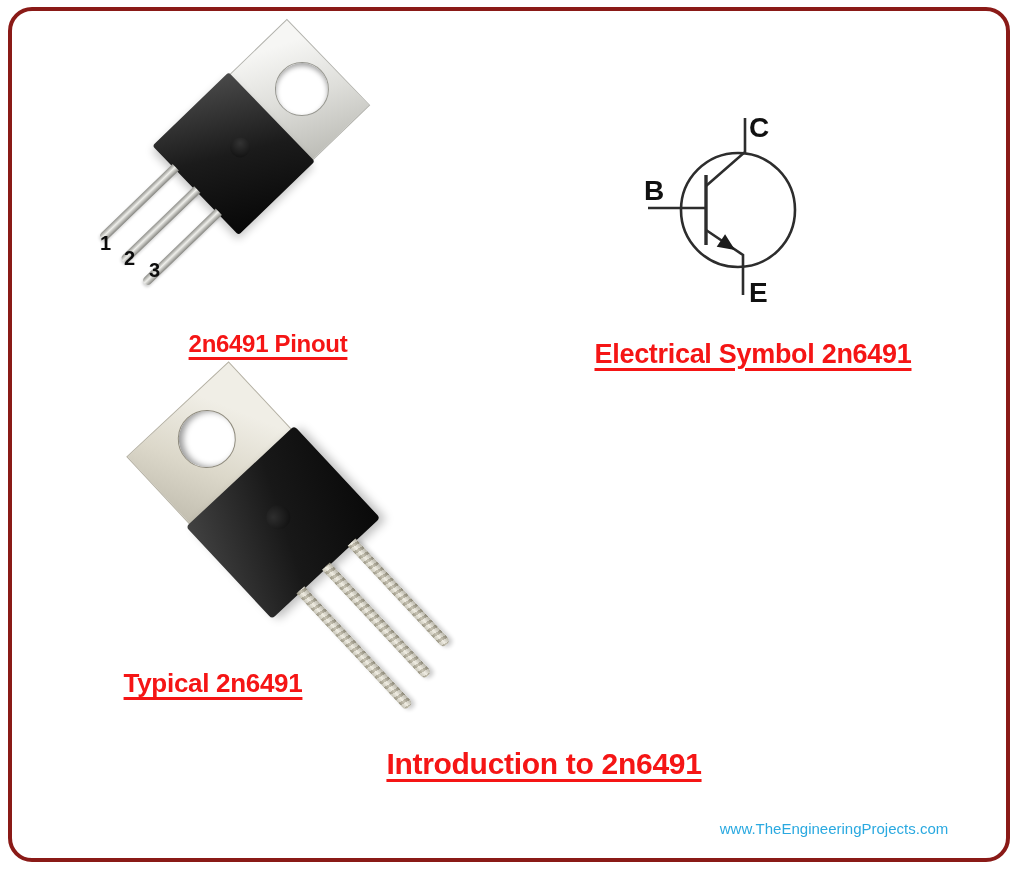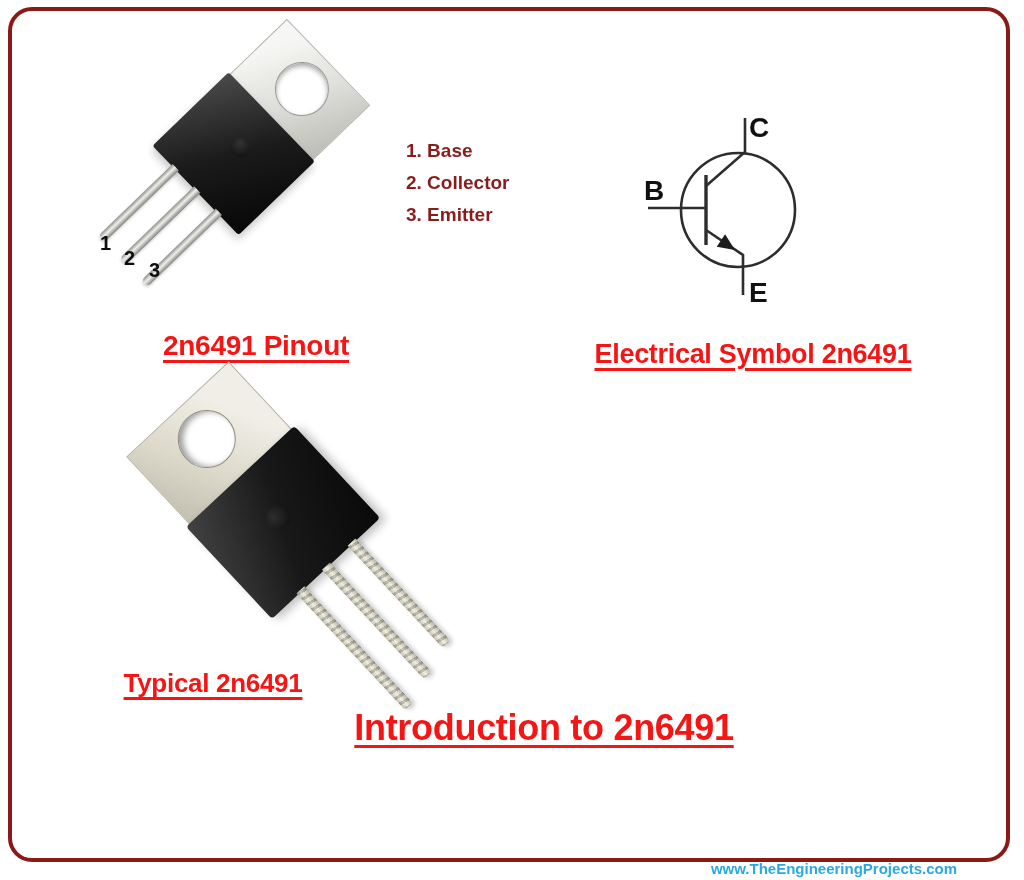--- a/index.html
+++ b/index.html
@@ -98,29 +98,29 @@
   .photo2 .leg.l1 { left:46px; height:160px; }
   .photo2 .leg.l2 { left:81px; height:150px; }
   .photo2 .leg.l3 { left:116px; height:140px; }
 
   
   .caption {
     position:absolute; font-weight:bold; color:#f51515; text-align:center;
     text-decoration:underline; text-decoration-thickness:3px; text-underline-offset:5px;
     letter-spacing:-0.3px;
   }
-  .caption-pinout  { left:126px; top:330px; width:260px; font-size:28px; }
+  .caption-pinout  { left:138px; top:330px; width:260px; font-size:24px; }
   .caption-symbol  { left:558px; top:319px; width:390px; font-size:27px;margin-top:20px; }
   .caption-typical { left:80px;  top:652px; width:266px; font-size:26px;margin-top:16px; }
-  .page-title      { left:260px; top:707px; width:568px; font-size:36px; }
+  .page-title      { left:260px; top:747px; width:568px; font-size:30px; }
 
   .website {
     position:absolute; left:700px; top:820px; width:268px;
-    font-size:15px; font-weight:bold; color:#2aa9e0; text-align:center;
-    text-decoration:none; cursor:pointer;margin-top:40px;
+    font-size:15px; font-weight:normal; color:#2aa9e0; text-align:center;
+    text-decoration:none; cursor:pointer;
   }
 </style>
 </head>
 <body>
 
 <div class="canvas">
 
   <div class="frame"></div>
 
   <div class="photo1">
@@ -130,25 +130,20 @@
     <div class="pbody"></div>
     <div class="leg l1"></div>
     <div class="leg l2"></div>
     <div class="leg l3"></div>
   </div>
 
   <div class="pin-num n1">1</div>
   <div class="pin-num n2">2</div>
   <div class="pin-num n3">3</div>
 
-  <div class="legend">
-    <div class="row">1. Base</div>
-    <div class="row">2. Collector</div>
-    <div class="row">3. Emitter</div>
-  </div>
 
   <svg class="symbol-svg" width="220" height="235" viewBox="0 0 220 235">
     <circle cx="108" cy="122" r="57" fill="none" stroke="#2d2d2d" stroke-width="2.6"></circle>
     <line x1="76" y1="87" x2="76" y2="157" stroke="#2d2d2d" stroke-width="3.4"></line>
     <line x1="18" y1="120" x2="76" y2="120" stroke="#2d2d2d" stroke-width="2.6"></line>
     <polyline points="76,98 115,64 115,30" fill="none" stroke="#2d2d2d" stroke-width="2.6"></polyline>
     <polyline points="76,142 113,167 113,207" fill="none" stroke="#2d2d2d" stroke-width="2.6"></polyline>
     <polygon points="105,162 86.7,158.7 95.1,146.3" fill="#1c1c1c"></polygon>
     <text x="119" y="49">C</text>
     <text x="14" y="112">B</text>

